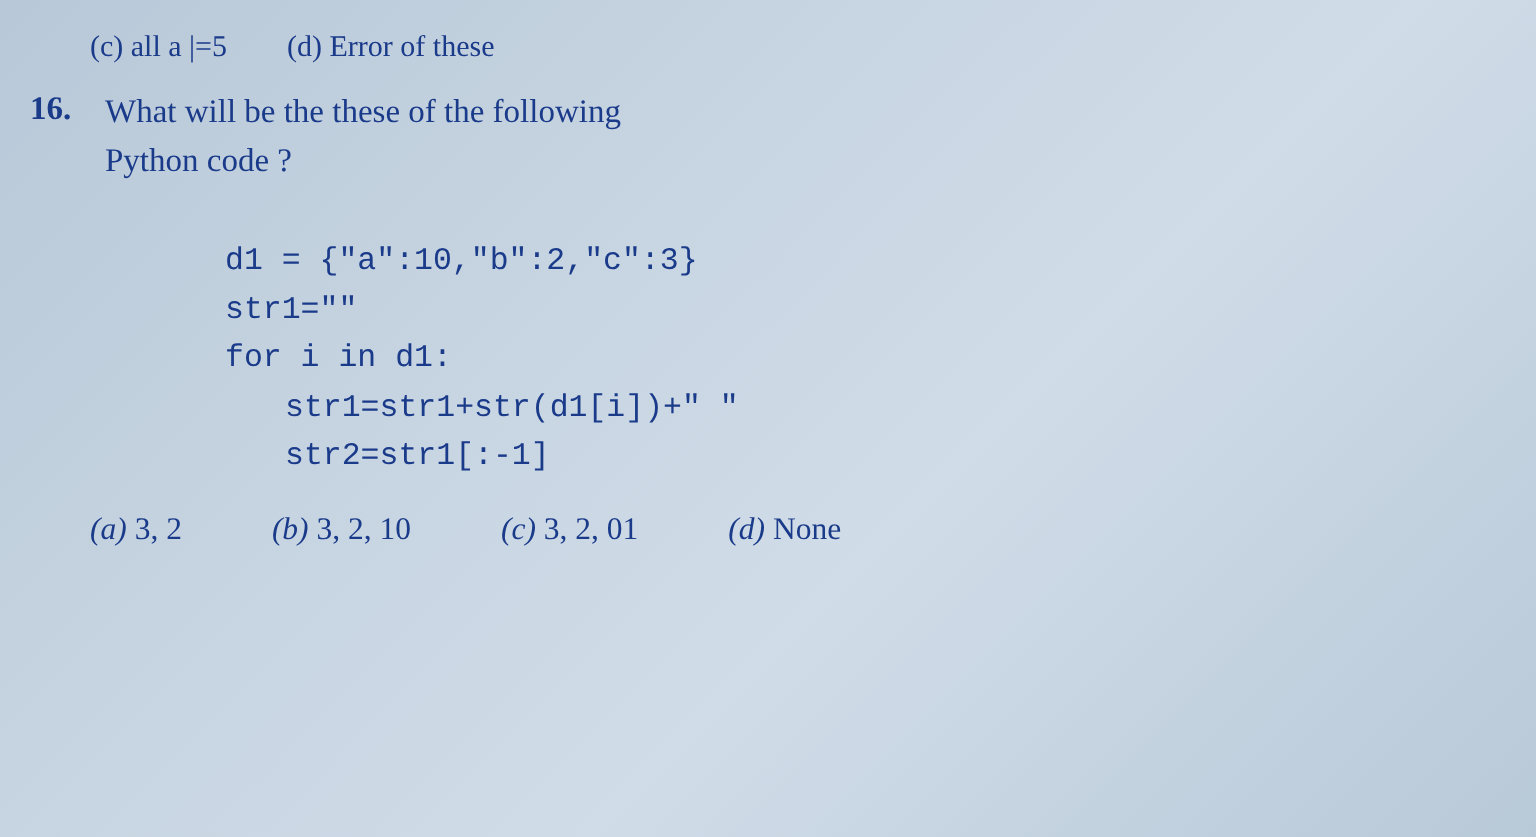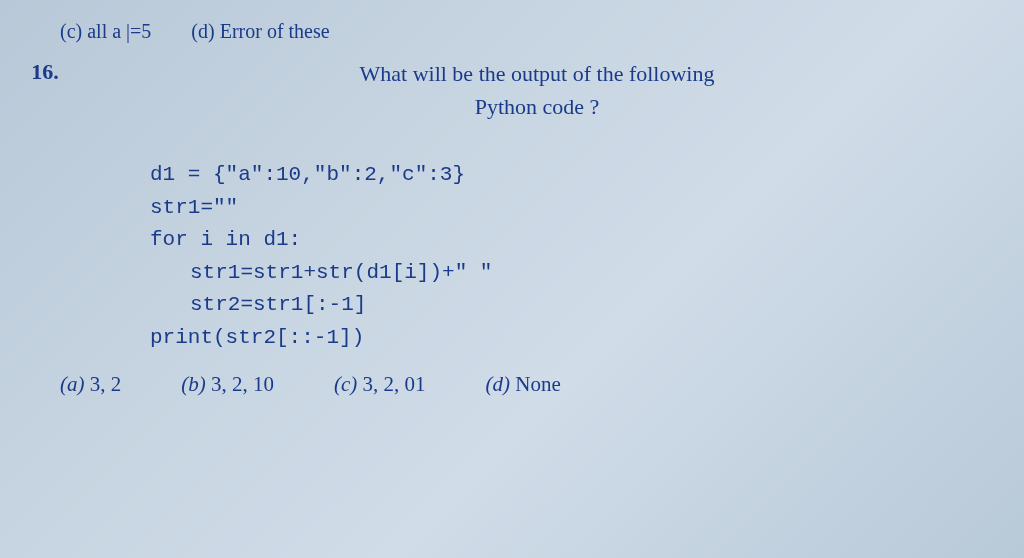--- a/index.html
+++ b/index.html
@@ -41,21 +41,20 @@
       margin-bottom: 14px;
       display: flex;
       gap: 40px;
       padding-left: 40px;
     }
 
     .question-block {
       display: flex;
       flex-direction: row;
       margin-bottom: 36px;
-      text-align: center;
     }
 
     .question-number {
       font-size: 22px;
       color: #1a3a8a;
       font-weight: bold;
       min-width: 50px;
       padding-top: 2px;
     }
 
@@ -110,32 +109,31 @@
   <div class="content-block">
 
     <div class="prev-question-line">
       <span>(c) all a |=5</span>
       <span>(d) Error of these</span>
     </div>
 
     <div class="question-block">
       <div class="question-number">16.</div>
       <div class="question-text">
-        <span>What will be the output of the following</span><br>
+        <span>What will be the these of the following</span><br>
         <span>Python code ?</span>
       </div>
     </div>
 
     <div class="code-block">
       <div class="code-line indent1">d1 = {"a":10,"b":2,"c":3}</div>
       <div class="code-line indent1">str1=""</div>
       <div class="code-line indent1">for i in d1:</div>
       <div class="code-line indent2">str1=str1+str(d1[i])+" "</div>
       <div class="code-line indent2">str2=str1[:-1]</div>
-      <div class="code-line indent1">print(str2[::-1])</div>
     </div>
 
     <div class="options-line">
       <span class="option">
         <span class="option-letter">(a)</span>
         <span>3, 2</span>
       </span>
       <span class="option">
         <span class="option-letter">(b)</span>
         <span>3, 2, 10</span>

